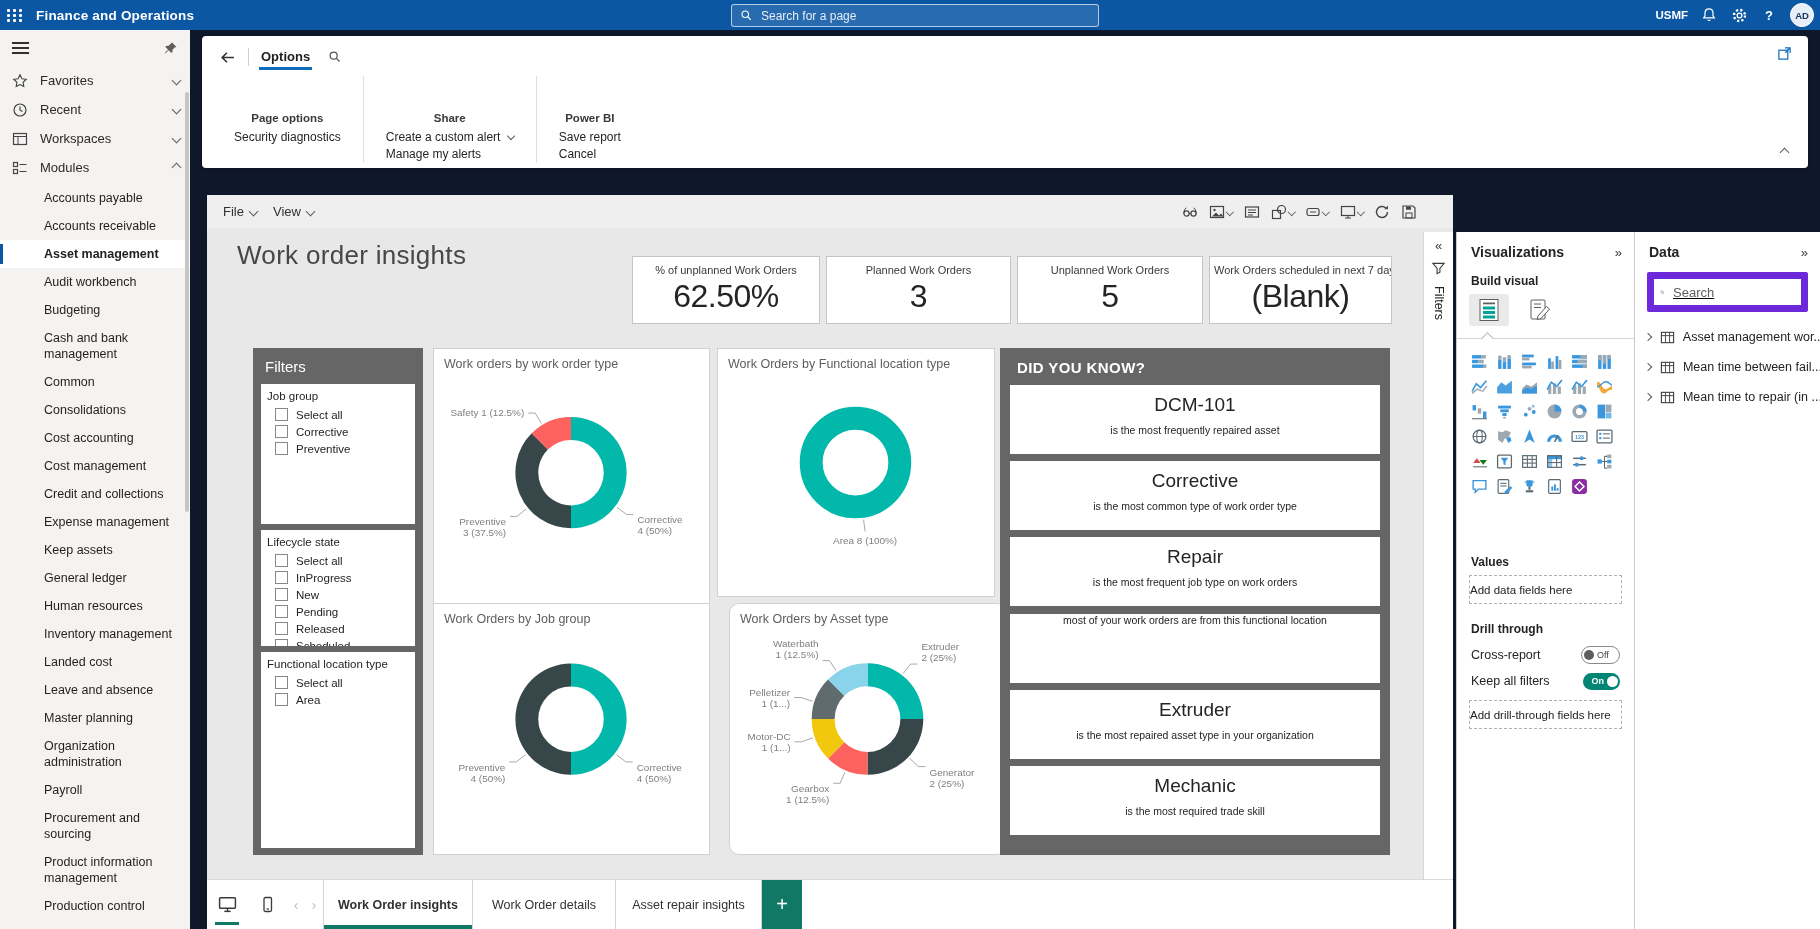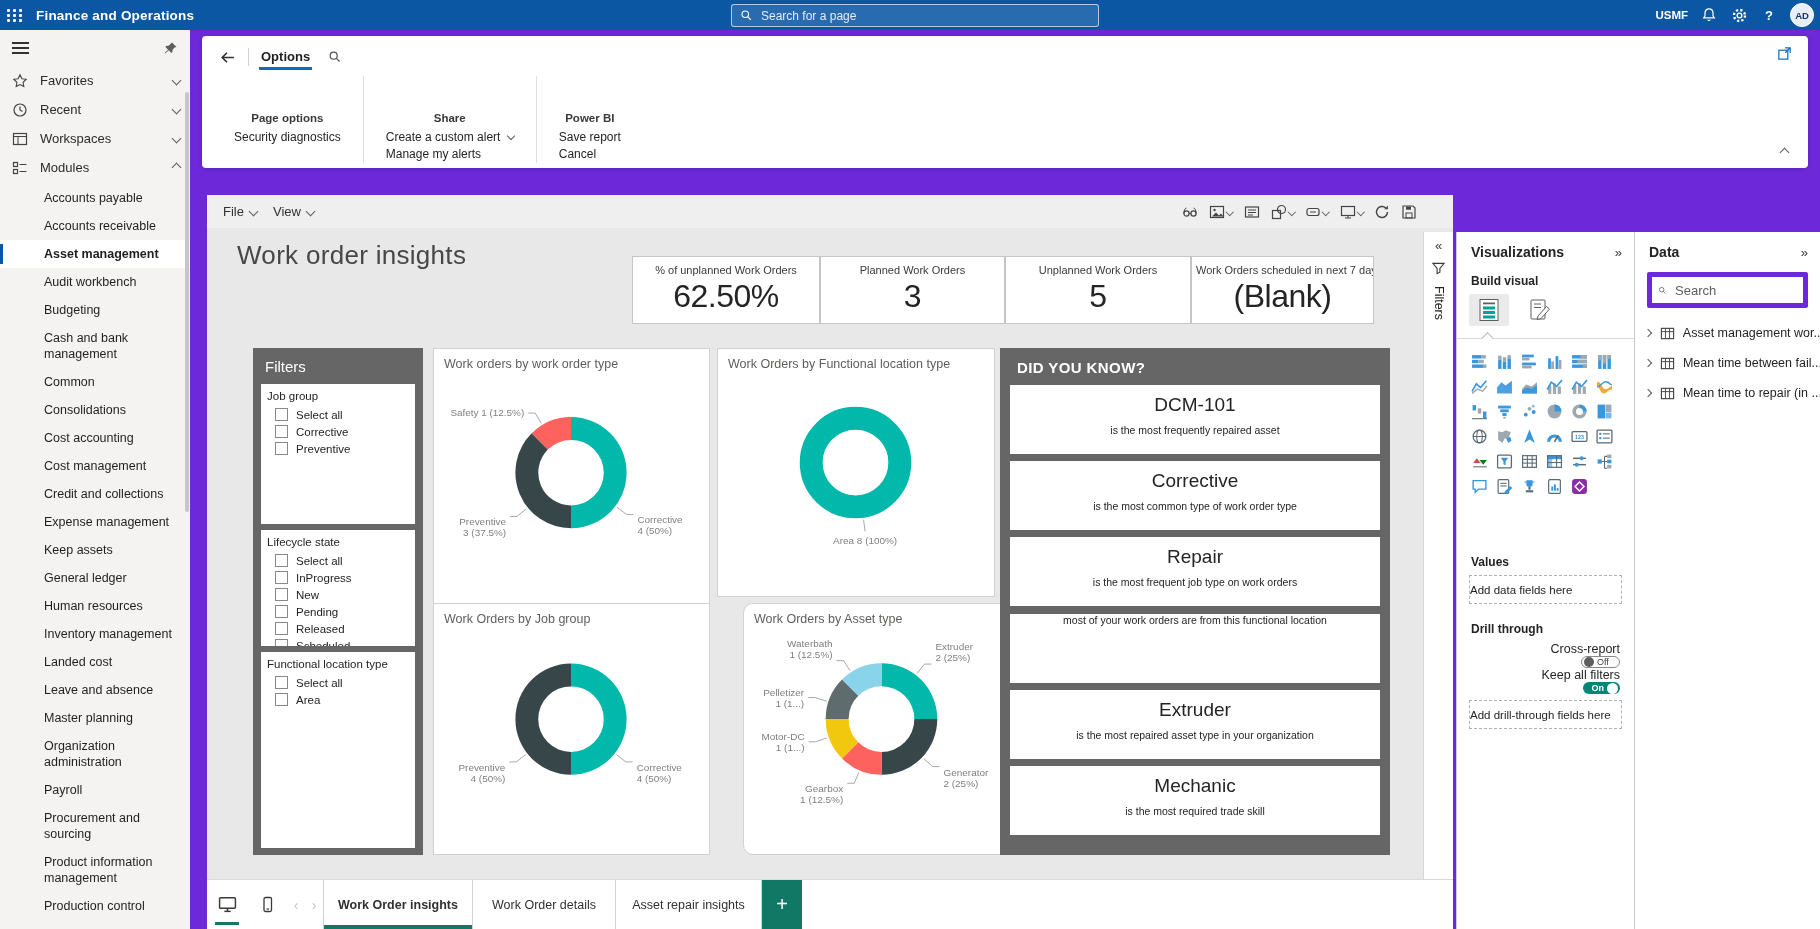--- a/index.html
+++ b/index.html
@@ -1,17 +1,17 @@
 <!DOCTYPE html>
 <html><head>
 <meta charset="utf-8">
 <style>
   html,body{margin:0;padding:0;}
   body{font-family:"Liberation Sans","DejaVu Sans",sans-serif;background:#e9e8e6;-webkit-font-smoothing:antialiased;}
-  .root{position:relative;width:1820px;height:929px;overflow:hidden;background:#6d28d9;}
+  .root{position:relative;width:1820px;height:929px;overflow:hidden;background:#0f172a;}
   svg{display:block;}
 
   
   .topbar{position:absolute;top:0;left:0;width:1820px;height:30px;background:#0b57a4;display:flex;align-items:center;color:#fff;}
   .waffle{width:30px;height:30px;display:flex;align-items:center;justify-content:center;cursor:pointer;}
   .waffle-grid{display:grid;grid-template-columns:repeat(3,4px);grid-gap:2px;}
   .waffle-grid span{width:3px;height:3px;background:#fff;border-radius:1px;}
   .app-title{font-size:13.5px;font-weight:bold;margin-left:6px;letter-spacing:.2px;}
   .tb-search{position:absolute;left:731px;top:4px;width:366px;height:21px;border:1px solid rgba(255,255,255,.65);background:rgba(255,255,255,.12);border-radius:3px;display:flex;align-items:center;}
   .tb-search input{background:transparent;border:none;outline:none;color:#fff;font-size:12px;width:320px;font-family:inherit;}
@@ -58,21 +58,21 @@
   
   .report{position:absolute;left:207px;top:195px;width:1246px;height:734px;}
   .rtoolbar{position:absolute;top:0;left:0;right:0;height:33px;background:#f0efef;display:flex;align-items:center;}
   .rmenu{font-size:13px;color:#323130;margin-left:16px;display:flex;align-items:center;gap:6px;cursor:pointer;}
   .rt-icons{position:absolute;right:34px;top:0;height:33px;display:flex;align-items:center;gap:7px;}
   .rt-ic{display:flex;align-items:center;gap:2px;cursor:pointer;padding:2px;}
   .canvas{position:absolute;top:33px;left:0;right:0;bottom:49px;background:#e8e8e8;}
   .rpt-title{position:absolute;left:30px;top:12px;font-size:26px;font-weight:300;color:#474747;letter-spacing:.3px;}
 
   
-  .kpi-row{position:absolute;left:425px;top:28px;display:flex;}
+  .kpi-row{position:absolute;left:425px;top:28px;display:flex;gap:6px;}
   .kpi{background:#fff;border:1px solid #c6c5c3;height:66px;position:relative;}
   .kpi .k-label{font-size:11px;color:#3b3a39;text-align:center;margin-top:7px;padding:0 4px;white-space:nowrap;overflow:hidden;}
   .kpi .k-value{font-size:32px;color:#252423;text-align:center;margin-top:2px;letter-spacing:-.5px;}
 
   
   .fpanel{position:absolute;left:46px;top:120px;width:170px;height:507px;background:#666;box-sizing:border-box;padding:8px;}
   .fpanel-title{color:#fff;font-size:15px;margin:2px 0 9px 4px;}
   .fbox{background:#fff;margin-bottom:6px;box-sizing:border-box;padding:6px 6px;overflow:hidden;}
   .fbox .fb-label{font-size:11.5px;color:#252423;margin-bottom:6px;}
   .fopt{display:flex;align-items:center;margin:0 0 4px 8px;}
@@ -117,29 +117,29 @@
   .bv-label{font-size:12px;font-weight:bold;color:#252423;margin:14px 0 6px 14px;}
   .mode-row{display:flex;gap:10px;margin-left:12px;}
   .mode-btn{width:40px;height:32px;display:flex;align-items:center;justify-content:center;cursor:pointer;border-radius:2px;}
   .mode-btn.sel{background:#eaeaea;}
   .viz-sep{position:relative;height:1px;background:#d8d6d4;margin-top:12px;}
   .viz-notch{position:absolute;left:26px;top:-4px;width:8px;height:8px;background:#fff;border-left:1px solid #b8b6b4;border-top:1px solid #b8b6b4;transform:rotate(45deg);}
   .viz-grid{display:grid;grid-template-columns:repeat(6,25px);grid-auto-rows:25px;margin:10px 0 0 10px;}
   .vg-ic{display:flex;align-items:center;justify-content:center;cursor:pointer;border-radius:2px;}
   .viz-sec{font-size:12px;font-weight:bold;color:#252423;margin:0 0 6px 14px;}
   .dashed{border:1px dashed #b3b1af;margin:0 12px;height:27px;display:flex;align-items:center;font-size:11.5px;color:#252423;background:#fff;}
-  .tog-row{display:flex;align-items:flex-end;justify-content:space-between;margin:0 14px;height:26px;flex-direction:column;}
+  .tog-row{display:flex;align-items:center;justify-content:space-between;margin:0 14px;height:26px;}
   .tog-row .tl{font-size:12.5px;color:#252423;}
   .pill-off{width:37px;height:16px;border:1px solid #8a8886;border-radius:9px;display:flex;align-items:center;background:#fff;}
   .pill-off .dot{width:10px;height:10px;border-radius:50%;background:#605e5c;margin-left:2px;}
   .pill-off .pt2{font-size:9px;color:#444;margin-left:3px;}
   .pill-on{width:37px;height:17px;border-radius:9px;background:#018574;display:flex;align-items:center;justify-content:flex-end;}
   .pill-on .pt2{font-size:9px;color:#fff;margin-right:3px;font-weight:bold;}
   .pill-on .dot{width:11px;height:11px;border-radius:50%;background:#fff;margin-right:2px;}
-  .dp-search{margin:12px 12px 1px;height:26px;border:5px solid #6d28d9;border-radius:2px;display:flex;align-items:center;padding:0 6px;}
+  .dp-search{margin:12px 12px 1px;height:26px;border:7px solid #6d28d9;border-radius:2px;display:flex;align-items:center;padding:0 6px;text-decoration:underline;}
   .dp-search input{border:none;outline:none;font-size:13px;color:#252423;width:120px;margin-left:6px;font-family:inherit;}
   .dp-search input::placeholder{color:#605e5c;}
   .dp-field{display:flex;align-items:center;height:30px;padding-left:10px;cursor:pointer;}
   .dp-field .fl{font-size:12.5px;color:#252423;margin-left:8px;white-space:nowrap;overflow:hidden;}
 </style>
 </head>
 <body>
 
 <div class="root">
 
@@ -496,21 +496,21 @@
             <div class="cc-title">Work Orders by Job group</div>
             <svg class="donut-svg" viewBox="0 0 277 222" preserveAspectRatio="xMidYMid meet">
               <path d="M138.0 36.0A56 56 0 0 1 138.0 148.0L138.0 125.0A33 33 0 0 0 138.0 59.0Z" fill="#01B8AA"></path>
               <polyline points="183.7,127.7 193.2,135.1 200.2,135.1" fill="none" stroke="#a8a8a8" stroke-width="1"></polyline>
               <text x="204.2" y="144.1" text-anchor="start" class="dlab">Corrective<tspan x="204.2" dy="11">4 (50%)</tspan></text>
               <path d="M138.0 148.0A56 56 0 0 1 138.0 36.0L138.0 59.0A33 33 0 0 0 138.0 125.0Z" fill="#374649"></path>
               <polyline points="92.3,127.7 82.8,135.1 75.8,135.1" fill="none" stroke="#a8a8a8" stroke-width="1"></polyline>
               <text x="71.8" y="144.1" text-anchor="end" class="dlab">Preventive<tspan x="71.8" dy="11">4 (50%)</tspan></text>
             </svg>
           </div>
-          <div class="chart-card" style="left: 536px; top: 375px; width: 278px; height: 252px; border-radius: 10px;">
+          <div class="chart-card" style="left: 522px; top: 375px; width: 278px; height: 252px; border-radius: 10px;">
             <div class="cc-title">Work Orders by Asset type</div>
             <svg class="donut-svg" viewBox="0 0 277 222" preserveAspectRatio="xMidYMid meet">
               <path d="M138.0 36.0A56 56 0 0 1 194.0 92.0L171.0 92.0A33 33 0 0 0 138.0 59.0Z" fill="#01B8AA"></path>
               <polyline points="173.7,46.3 181.1,36.8 188.1,36.8" fill="none" stroke="#a8a8a8" stroke-width="1"></polyline>
               <text x="192.1" y="22.8" text-anchor="start" class="dlab">Extruder<tspan x="192.1" dy="11">2 (25%)</tspan></text>
               <path d="M194.0 92.0A56 56 0 0 1 138.0 148.0L138.0 125.0A33 33 0 0 0 171.0 92.0Z" fill="#374649"></path>
               <polyline points="180.4,131.6 189.2,139.7 196.2,139.7" fill="none" stroke="#a8a8a8" stroke-width="1"></polyline>
               <text x="200.2" y="148.7" text-anchor="start" class="dlab">Generator<tspan x="200.2" dy="11">2 (25%)</tspan></text>
               <path d="M138.0 148.0A56 56 0 0 1 98.4 131.6L114.7 115.3A33 33 0 0 0 138.0 125.0Z" fill="#FD625E"></path>
               <polyline points="115.3,145.4 110.6,156.4 103.6,156.4" fill="none" stroke="#a8a8a8" stroke-width="1"></polyline>

